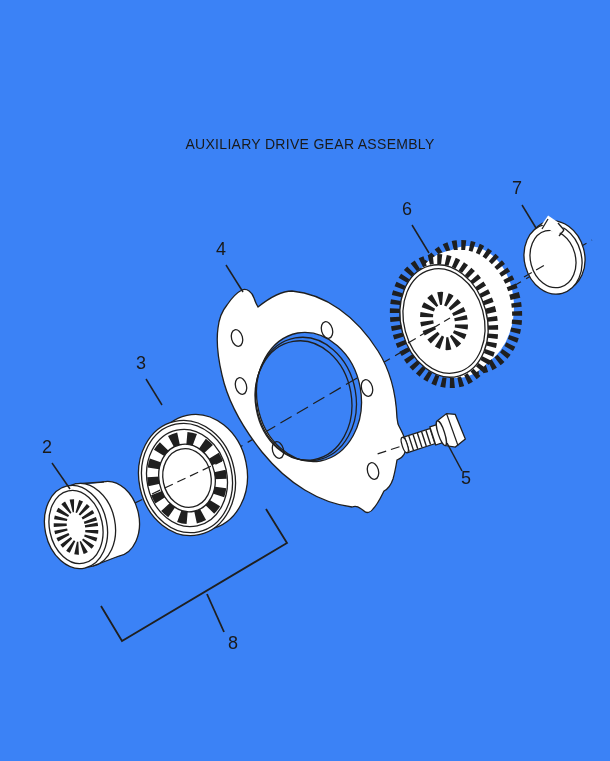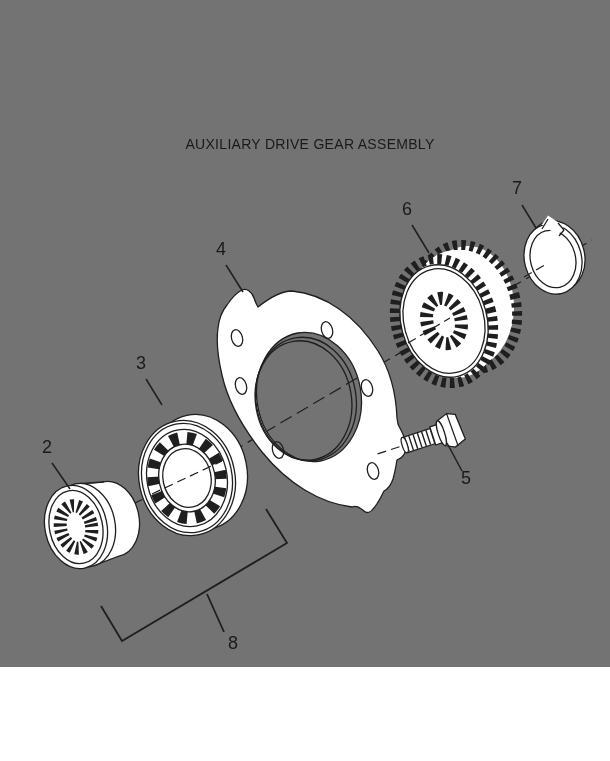--- a/index.html
+++ b/index.html
@@ -1,17 +1,17 @@
 <!DOCTYPE html>
 <html><head>
 <meta charset="utf-8">
 <style>
   html,body { margin:0; padding:0; background:#ffffff; }
   #canvas {
-    width:610px; height:667px; position:relative; background:#737373;
+    width:610px; height:761px; position:relative; background:#3b82f6;
     font-family:"Liberation Sans", sans-serif; overflow:hidden;
   }
   svg { display:block; }
   .ln   { stroke:#1f1f1f; stroke-width:1.3; fill:none; }
   .wh   { stroke:#1f1f1f; stroke-width:1.3; fill:#ffffff; }
   .fill { fill:#ffffff; stroke:none; }
   .dash { stroke:#1f1f1f; stroke-width:1.2; fill:none; stroke-dasharray:13 6; }
   .dash2{ stroke:#1f1f1f; stroke-width:1.2; fill:none; stroke-dasharray:9 5; }
   .teeth{ stroke:#1f1f1f; fill:none; }
   .lead { stroke:#1f1f1f; stroke-width:1.5; fill:none; }

